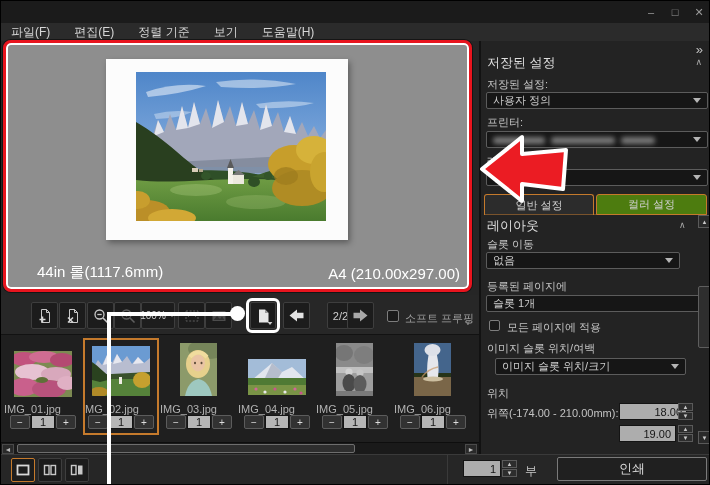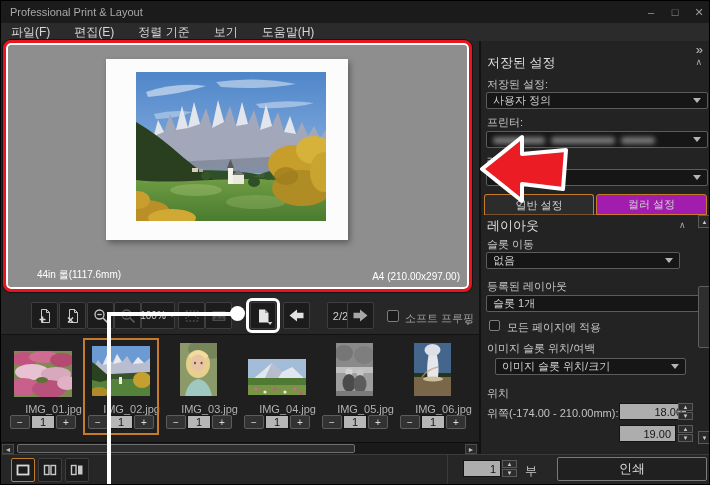--- a/index.html
+++ b/index.html
@@ -6,58 +6,57 @@
   body{margin:0;background:#000;font-family:"Liberation Sans","DejaVu Sans",sans-serif}
   .app{position:relative;width:710px;height:485px;background:#262626;overflow:hidden;border:1px solid #000}
   .abs{position:absolute}
   .titlebar{left:0;top:0;width:710px;height:22px;background:#1b1b1b;color:#a9a9a9;font-size:11px;display:flex;align-items:center}
   .title-text{padding-left:9px}
   .winbtns{margin-left:auto;display:flex}
   .winbtn{width:24px;height:22px;display:flex;align-items:center;justify-content:center;color:#9a9a9a;font-size:11px}
   .menubar{left:0;top:22px;width:710px;height:18px;background:#2b2b2b;display:flex;align-items:center;gap:24px;padding-left:10px;font-size:12px;color:#d6d6d6}
   .preview{left:5px;top:42px;width:463px;height:246px;background:#8e8e8e}
   .paper{position:absolute;left:100px;top:16px;width:242px;height:181px;background:#fcfcfc;box-shadow:2px 3px 6px rgba(0,0,0,.35)}
-  .pv-label{position:absolute;color:#fff;font-size:10px;bottom:7px}
+  .pv-label{position:absolute;color:#fff;font-size:15px;bottom:7px}
   .toolbar{left:0;top:294px;width:478px;height:40px;background:#272727;border-bottom:1px solid #121212}
   .tbtn{position:absolute;top:301px;width:27px;height:27px;background:#1c1c1c;border:1px solid #3e3e3e;border-radius:2px;display:flex;align-items:center;justify-content:center}
   .plate{position:absolute;top:301px;height:27px;background:#1d1d1d;border:1px solid #3e3e3e;border-radius:2px;color:#cfcfcf;font-size:11px;display:flex;align-items:center;justify-content:center}
   .dd{position:absolute;height:17px;background:#161616;border:1px solid #5c5c5c;border-radius:2px;color:#cfcfcf;font-size:11px;display:flex;align-items:center;justify-content:space-between;padding:0 6px}
   .dd-a{width:0;height:0;border-left:4px solid transparent;border-right:4px solid transparent;border-top:5px solid #b5b5b5}
   .lbl{position:absolute;color:#c3c3c3;font-size:11px;white-space:nowrap}
   .hdr{position:absolute;color:#dedede;font-size:13px;white-space:nowrap}
   .chev{color:#a9a9a9;font-size:9px}
   .tab{position:absolute;height:21px;border:1px solid #c57a2c;font-size:11px;color:#cfcfcf;display:flex;align-items:center;justify-content:center}
   .cbbox{position:absolute;width:12px;height:12px;background:#1a1a1a;border:1px solid #7d7d7d;border-radius:2px}
   .valbox{position:absolute;height:17px;background:#adadad;border:1px solid #141414;color:#151515;font-size:11px;display:flex;align-items:center;justify-content:flex-end;padding-right:4px}
   .spincol{position:absolute;width:15px;height:17px;display:flex;flex-direction:column;gap:1px}
   .spinb{flex:1;background:#2d2d2d;border:1px solid #5a5a5a;color:#c9c9c9;font-size:6px;line-height:5px;display:flex;align-items:center;justify-content:center}
   .thumbs{left:0;top:334px;width:478px;height:107px;background:#1f1f1f}
   .cell{position:absolute;top:336px;width:78px;height:100px}
-  .thumbname{position:absolute;top:66px;width:78px;text-align:right;font-size:11px;color:#b2b2b2}
+  .thumbname{position:absolute;top:66px;width:78px;text-align:left;font-size:11px;color:#b2b2b2}
   .stepper{position:absolute;top:78px;width:78px;display:flex;justify-content:center;gap:1px}
   .stepbtn{width:20px;height:14px;background:#323232;border:1px solid #5c5c5c;border-radius:2px;color:#ddd;font-size:10px;line-height:9px;display:flex;align-items:center;justify-content:center}
   .stepval{width:24px;height:14px;background:#b6b6b6;border:1px solid #141414;color:#141414;font-size:11px;display:flex;align-items:center;justify-content:center}
   .hscroll{left:0;top:441px;width:478px;height:12px;background:#1a1a1a;border-top:1px solid #0e0e0e}
   .hsbtn{position:absolute;top:1px;width:12px;height:10px;background:#2a2a2a;border:1px solid #4a4a4a;color:#bbb;font-size:7px;line-height:7px;display:flex;align-items:center;justify-content:center}
   .bottombar{left:0;top:453px;width:710px;height:32px;background:#262626;border-top:1px solid #3a3a3a}
   .viewbtn{position:absolute;top:457px;width:24px;height:24px;background:#1c1c1c;border:1px solid #3e3e3e;border-radius:2px;display:flex;align-items:center;justify-content:center}
   .sidebar{left:478px;top:40px;width:232px;height:413px;background:#232323;border-left:2px solid #121212;font-size:11px}
   .vs{position:absolute;left:217px;width:13px}
   .vsbtn{height:13px;background:#2a2a2a;border:1px solid #5a5a5a;color:#c9c9c9;font-size:6px;display:flex;align-items:center;justify-content:center}
   .annot{pointer-events:none}
   .printbtn{position:absolute;left:556px;top:456px;width:150px;height:24px;background:#202020;border:1px solid #7a7a7a;border-radius:2px;color:#dcdcdc;font-size:13px;display:flex;align-items:center;justify-content:center}
   .blurbar{display:inline-block;height:7px;background:#949494;border-radius:3px;filter:blur(2.5px);opacity:.8;margin-right:6px}
 </style>
 </head>
 <body>
 
 <div class="app">
 
   <div class="abs titlebar">
-    <span class="title-text">Professional Print &amp; Layout</span>
     <span class="winbtns">
       <span class="winbtn">–</span>
       <span class="winbtn">□</span>
       <span class="winbtn">✕</span>
     </span>
   </div>
 
   <div class="abs menubar">
     <span>파일(F)</span>
     <span>편집(E)</span>
@@ -360,33 +359,33 @@
       <span class="dd-a"></span>
     </div>
 
     <div class="lbl" style="left:6px;top:113px">레이아웃 모드:</div>
     <div class="dd" style="left:5px;top:128px;width:222px">
       <span>단일 위치</span>
       <span class="dd-a"></span>
     </div>
 
     <div class="tab" style="left:3px;top:153px;width:110px;background:#2c2c2c;border-bottom:none;border-radius:3px 3px 0 0">일반 설정</div>
-    <div class="tab" style="left:115px;top:153px;width:111px;background:#a21caf;border-radius:3px 3px 0 0">컬러 설정</div>
+    <div class="tab" style="left:115px;top:153px;width:111px;background:#4d7c0f;border-radius:3px 3px 0 0">컬러 설정</div>
     <div class="abs" style="left:3px;top:173px;width:223px;height:1px;background:#c57a2c;opacity:.5"></div>
 
     <div class="hdr" style="left:6px;top:176px">레이아웃</div>
     <div class="abs chev" style="left:198px;top:179px">∧</div>
 
     <div class="lbl" style="left:6px;top:196px">슬롯 이동</div>
     <div class="dd" style="left:5px;top:211px;width:194px">
       <span>없음</span>
       <span class="dd-a"></span>
     </div>
 
-    <div class="lbl" style="left:6px;top:238px">등록된 레이아웃</div>
+    <div class="lbl" style="left:6px;top:238px">등록된 페이지에</div>
     <div class="dd" style="left:5px;top:254px;width:250px">
       <span>슬롯 1개</span>
       <span class="dd-a"></span>
     </div>
 
     <div class="cbbox" style="left:8px;top:279px;width:11px;height:11px"></div>
     <div class="lbl" style="left:26px;top:279px">모든 페이지에 적용</div>
 
     <div class="lbl" style="left:6px;top:300px">이미지 슬롯 위치/여백</div>
     <div class="dd" style="left:14px;top:317px;width:191px">

